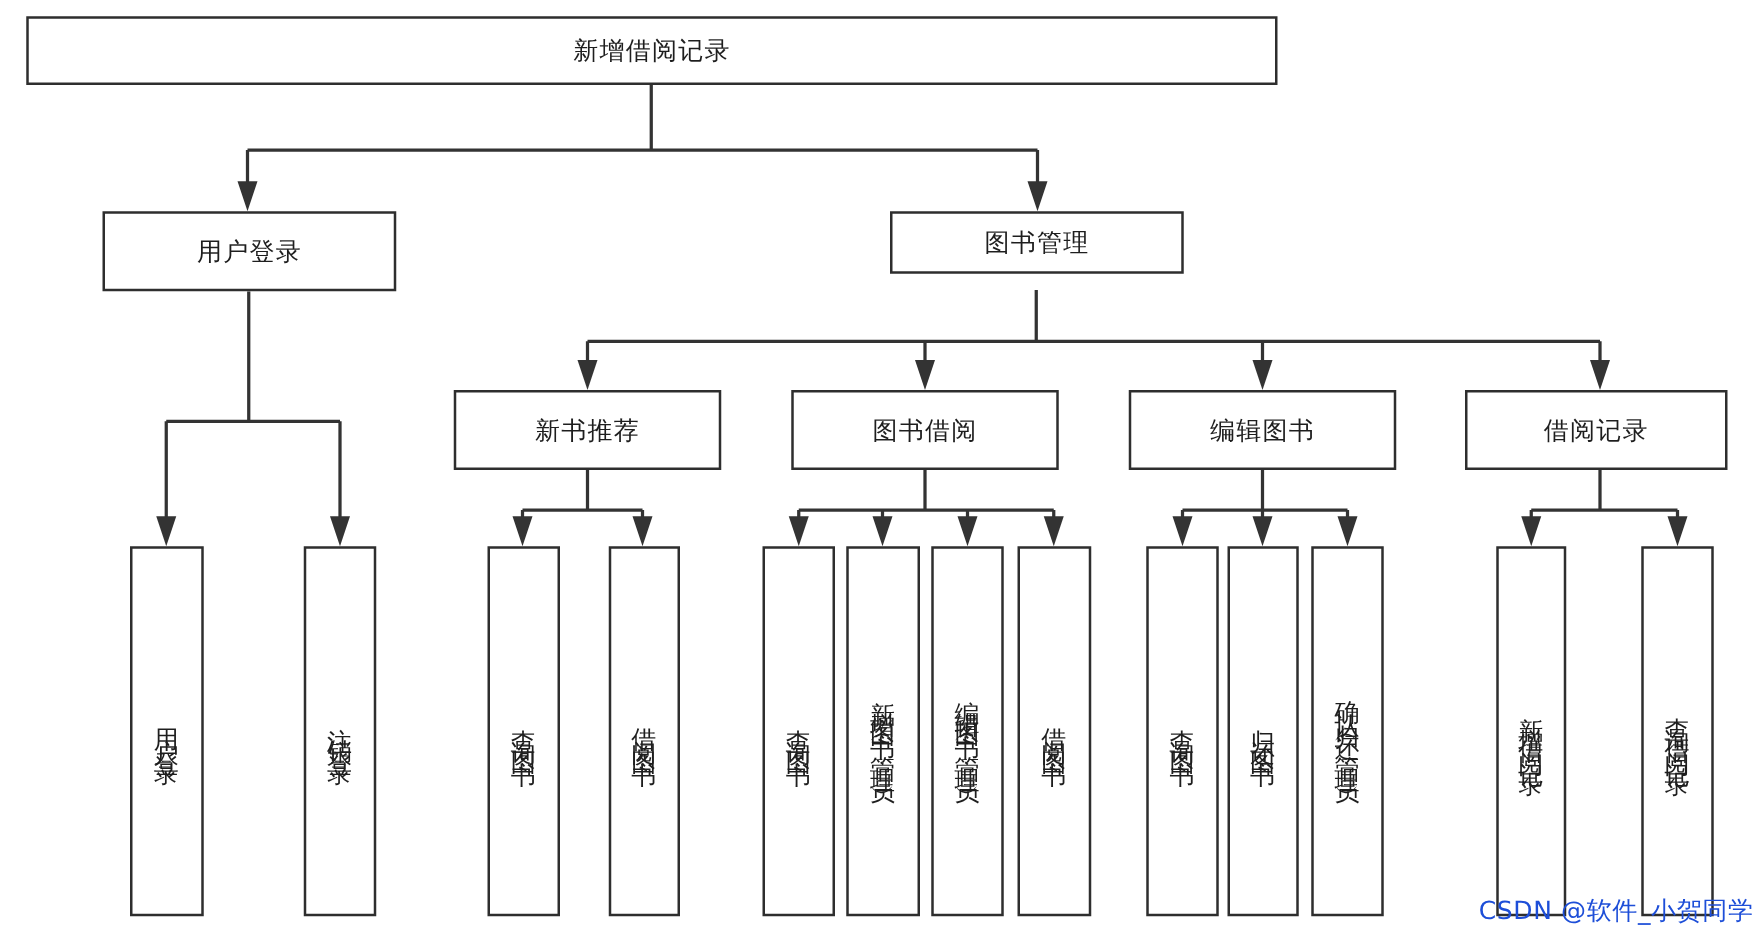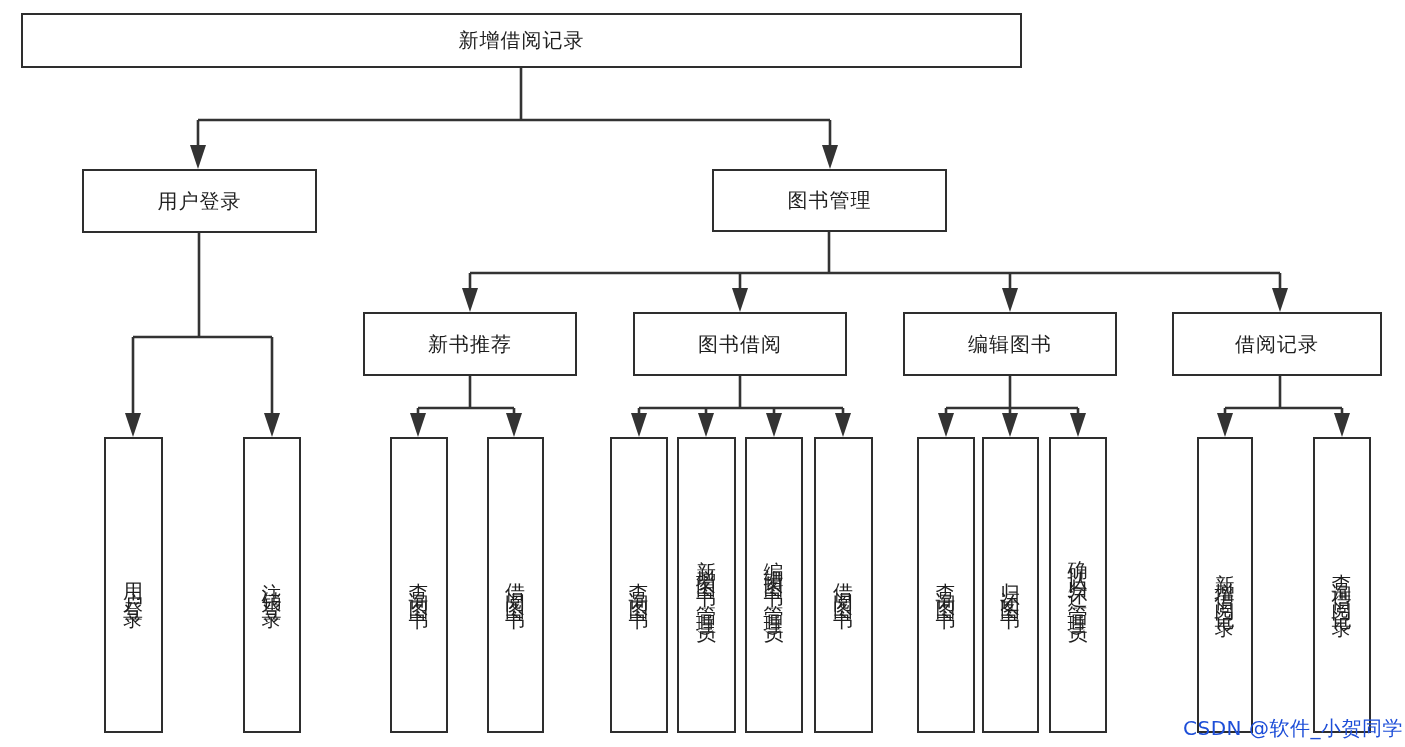--- a/index.html
+++ b/index.html
@@ -117,21 +117,21 @@
       <polygon points="1334,413 1350,413 1342,437" fill="#333333"></polygon>
     </svg>
 
   <div class="node h" style="left:21px;top:13px;width:1001px;height:55px">
     <span class="lbl">新增借阅记录</span>
   </div>
 
   <div class="node h" style="left:82px;top:169px;width:235px;height:64px">
     <span class="lbl">用户登录</span>
   </div>
-  <div class="node h" style="left:712px;top:169px;width:235px;height:63px">
+  <div class="node h" style="left:712px;top:169px;width:235px;height:50px">
     <span class="lbl">图书管理</span>
   </div>
 
   <div class="node h" style="left:363px;top:312px;width:214px;height:64px">
     <span class="lbl">新书推荐</span>
   </div>
   <div class="node h" style="left:633px;top:312px;width:214px;height:64px">
     <span class="lbl">图书借阅</span>
   </div>
   <div class="node h" style="left:903px;top:312px;width:214px;height:64px">

